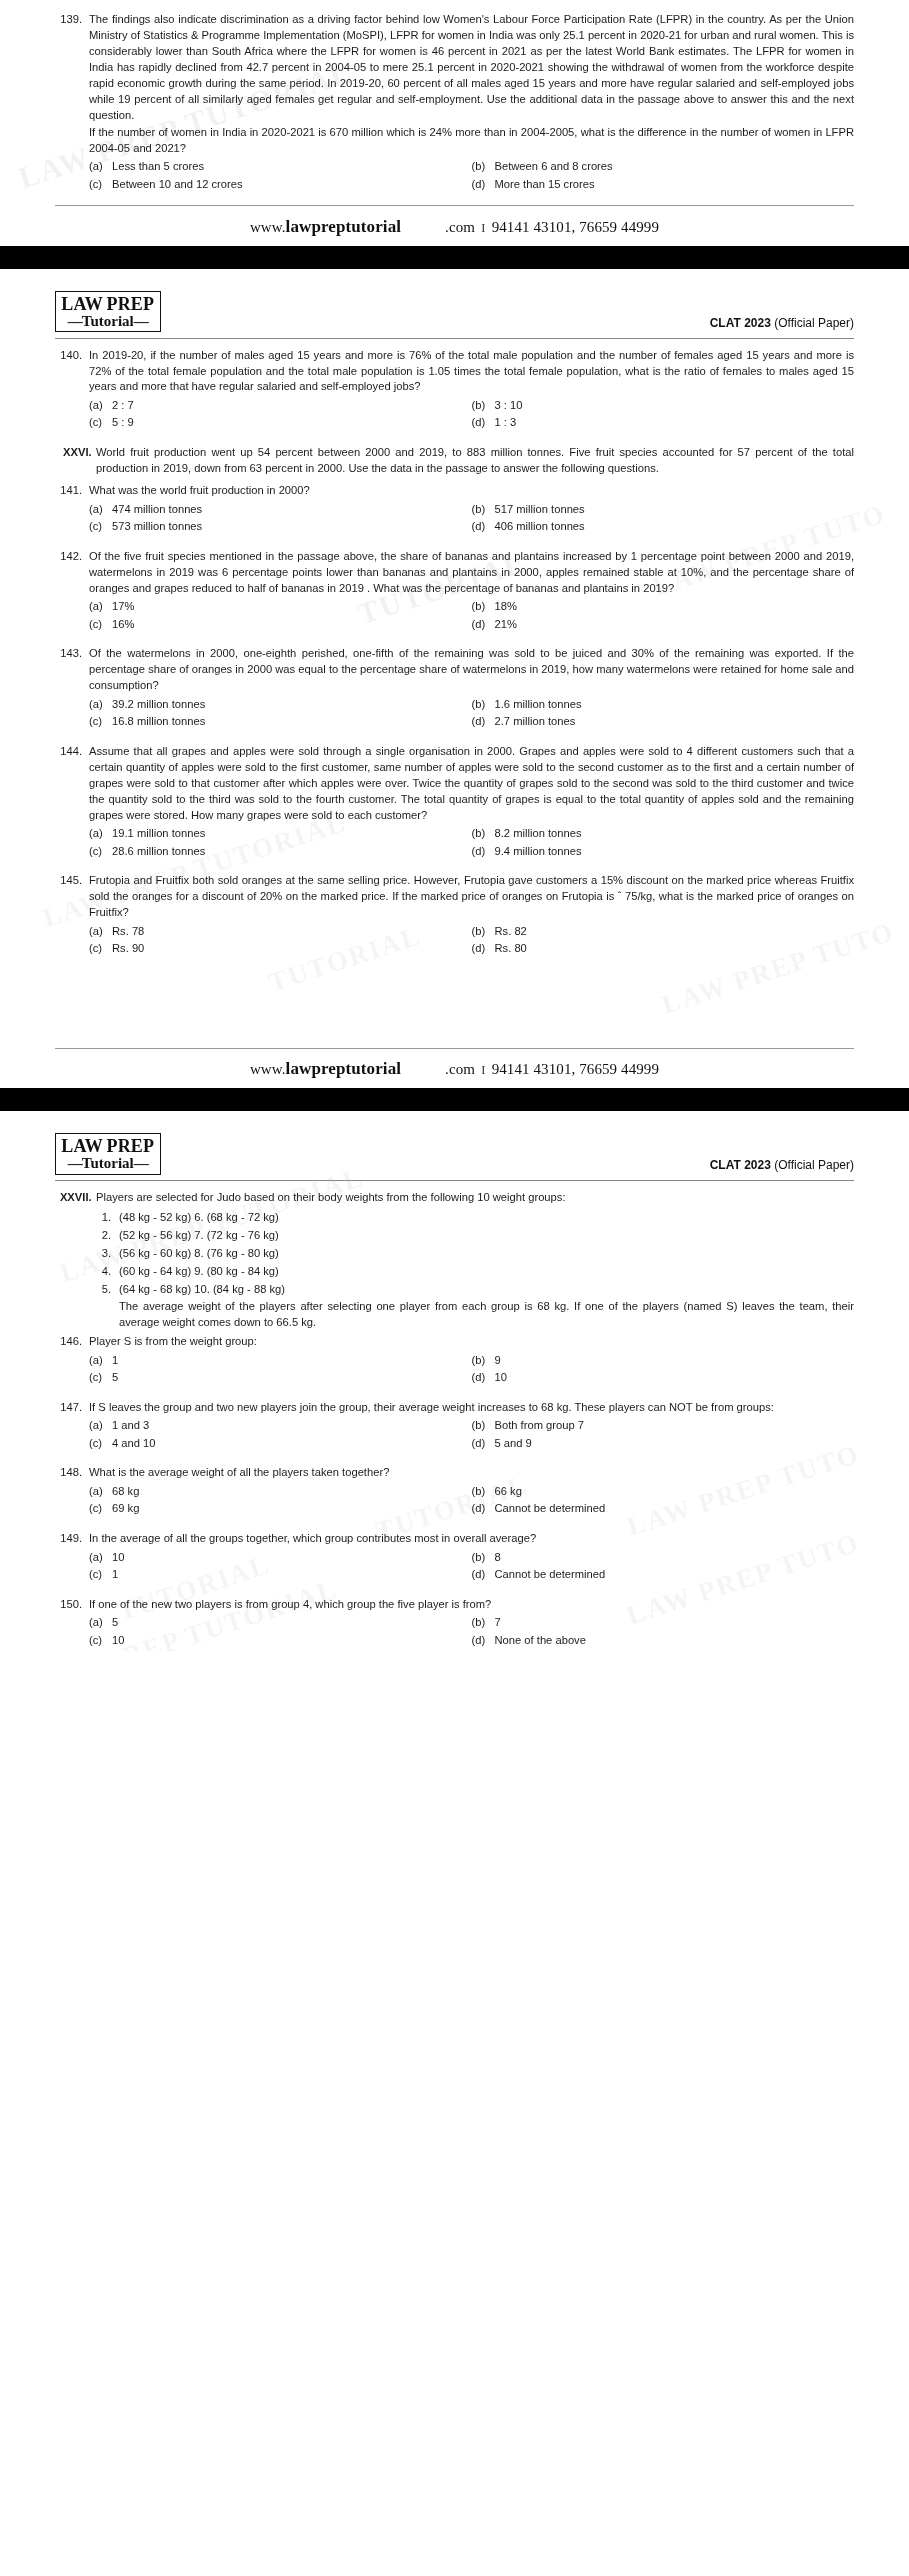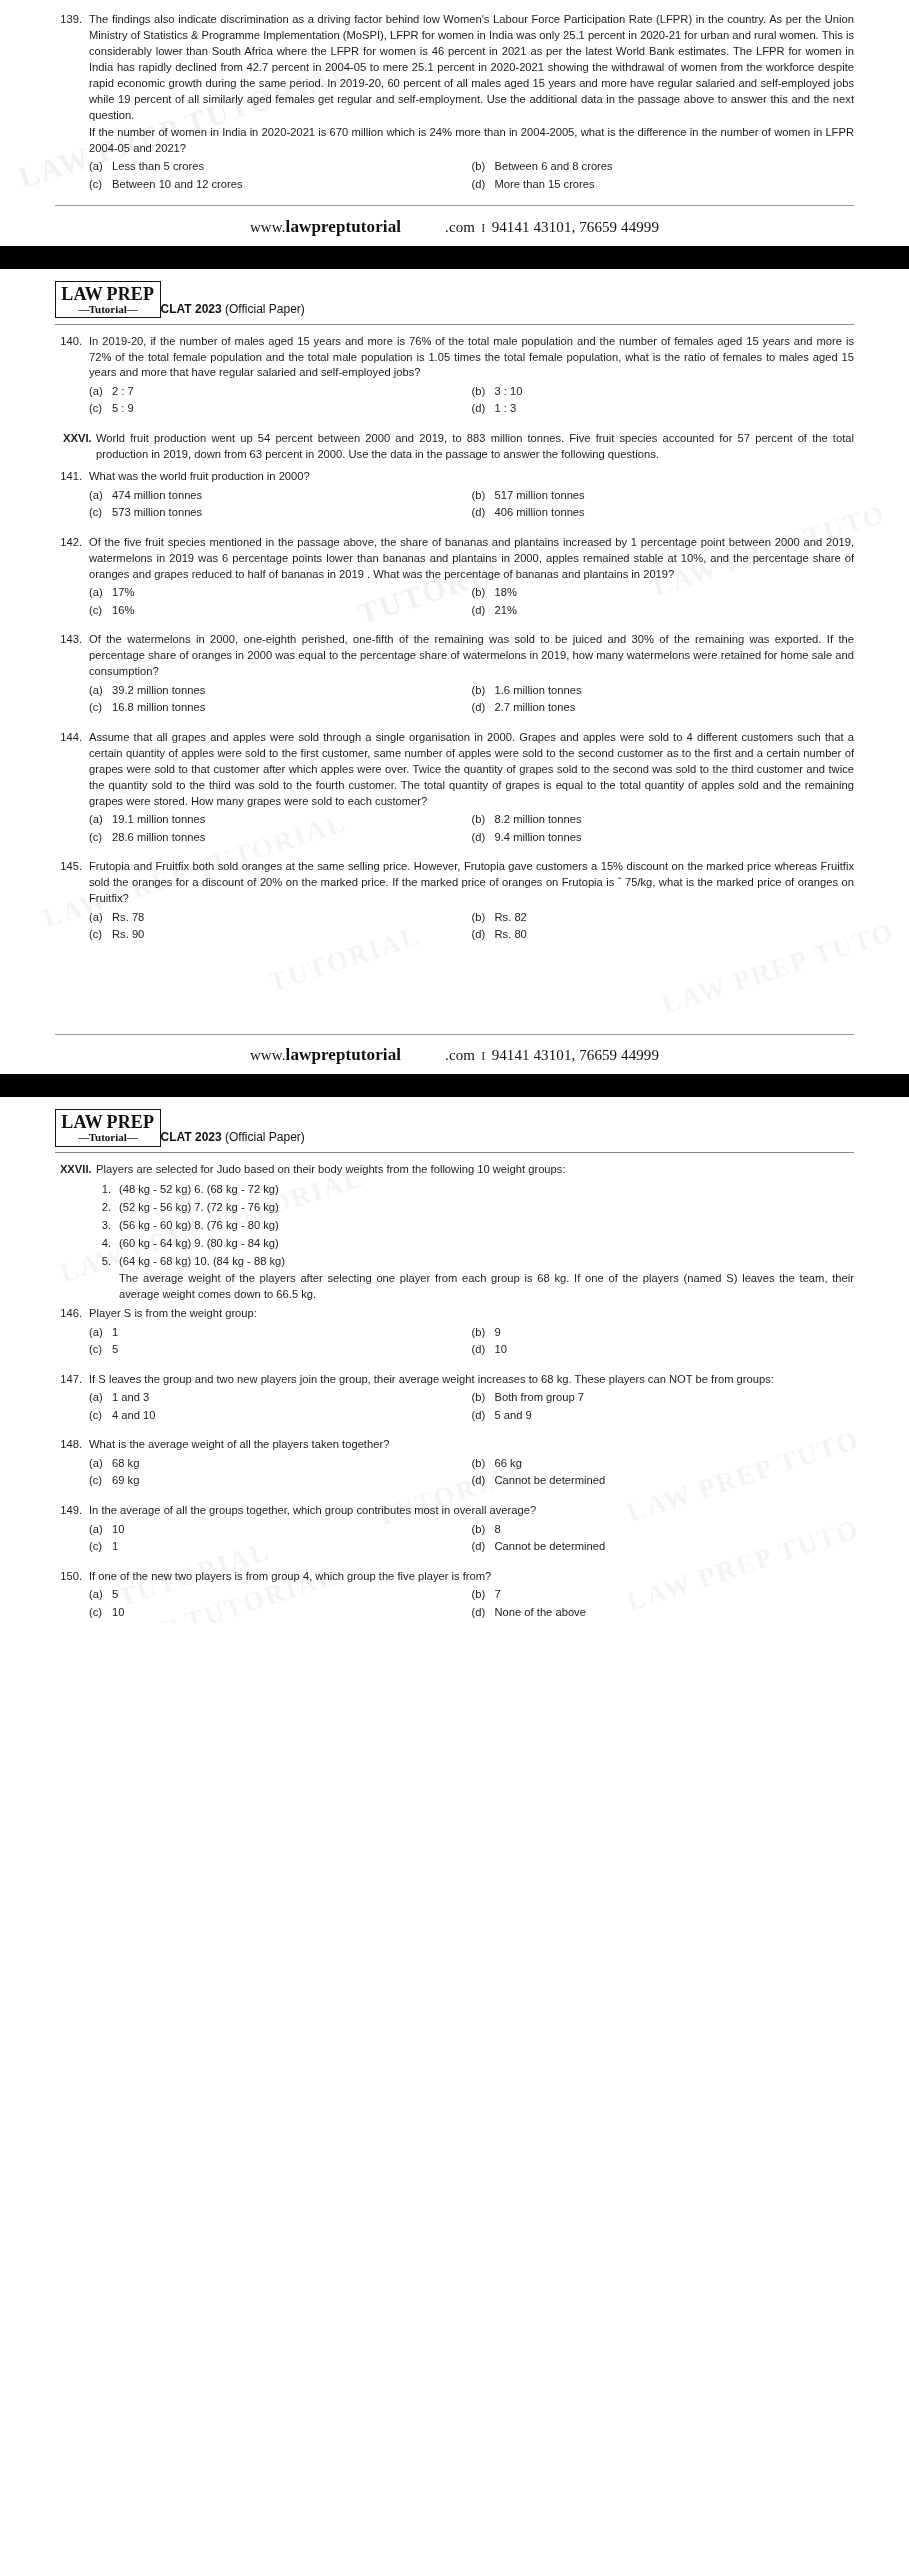--- a/index.html
+++ b/index.html
@@ -20,22 +20,22 @@
     width:909px;
     height:23px;
     background:#000000;
   }
   .spacer-sm { height:12.4px; }
 
   
   .pg-header {
     display:flex;
     align-items:flex-end;
-    justify-content:flex-start;
-    padding-top:12px;
+    justify-content:space-between;
+    padding-top:22px;
     padding-bottom:5.3px;
   }
   .logo-box {
     border:1.4px solid #111;
     padding:2.7px 5.3px 2.7px 5.3px;
     line-height:1;
     display:inline-block;
   }
   .logo-main {
     font-family:"Liberation Serif", serif;
@@ -45,21 +45,21 @@
     color:#111;
     display:block;
     white-space:nowrap;
   }
   .logo-main .sm { font-size:13.3px; }
   .logo-sub {
     display:block;
     text-align:center;
     font-family:"Liberation Serif", serif;
     font-weight:bold;
-    font-size:11px;
+    font-size:15px;
     color:#111;
     margin-top:0.9px;
     white-space:nowrap;
   }
   .logo-sub .dash { letter-spacing:-0.9px; }
   .paper-label {
     font-family:"Liberation Sans", sans-serif;
     font-size:12px;
     color:#111;
     padding-bottom:2.7px;

